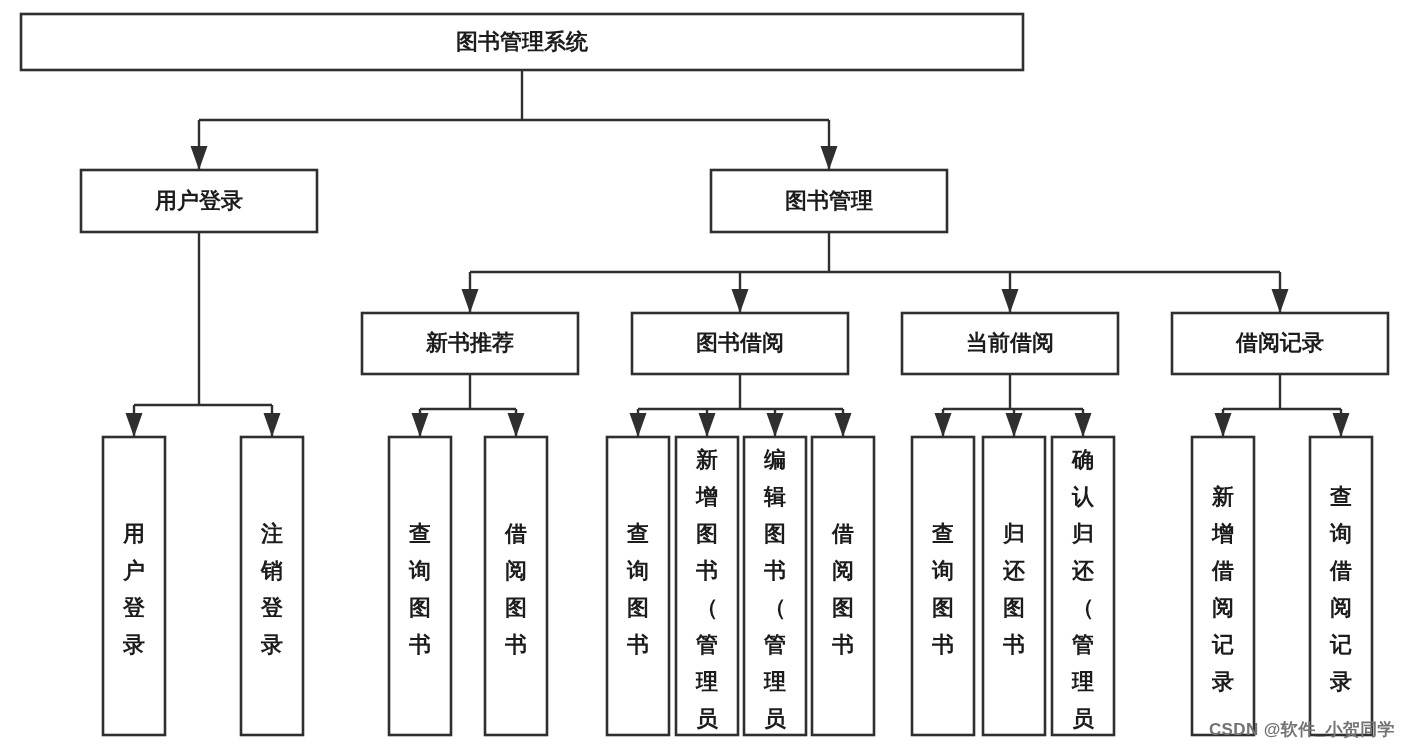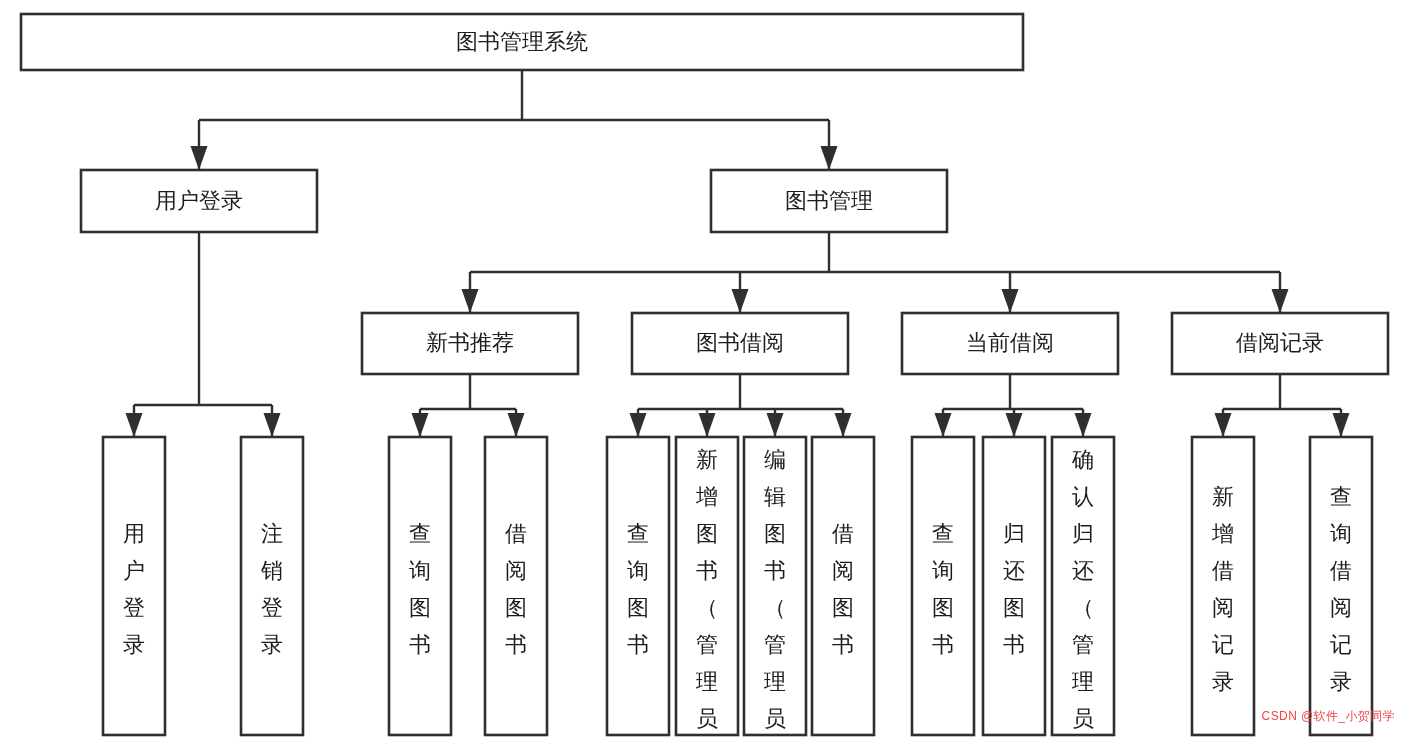--- a/index.html
+++ b/index.html
@@ -11,20 +11,21 @@
     width: 1405px;
     height: 747px;
     font-family: "Liberation Sans", "DejaVu Sans", sans-serif;
     overflow: hidden;
     position: relative;
   }
   #diagram-root {
     position: relative;
     width: 1405px;
     height: 747px;
+    font-weight: bold;
   }
   svg.diagram-canvas {
     position: absolute;
     top: 0;
     left: 0;
     width: 1405px;
     height: 747px;
   }
   .node-box {
     fill: #ffffff;
@@ -50,24 +51,24 @@
   }
   .node-label-v {
     font-family: "Liberation Sans", "DejaVu Sans", sans-serif;
     font-size: 22px;
     fill: #1c1c1c;
     text-anchor: middle;
   }
   .watermark {
     position: absolute;
     right: 10px;
-    bottom: 22px;
-    font-family: "Liberation Sans", "DejaVu Sans", sans-serif;
-    font-size: 12px;
-    color: #ef4444;
+    bottom: 6px;
+    font-family: "Liberation Sans", "DejaVu Sans", sans-serif;
+    font-size: 17px;
+    color: #737373;
     white-space: nowrap;
     letter-spacing: 0.4px;
     user-select: none;
   }
 </style>
 </head>
 <body>
 
 <div id="diagram-root">
   <svg class="diagram-canvas" id="canvas" viewBox="0 0 1405 747" xmlns="http://www.w3.org/2000/svg">

